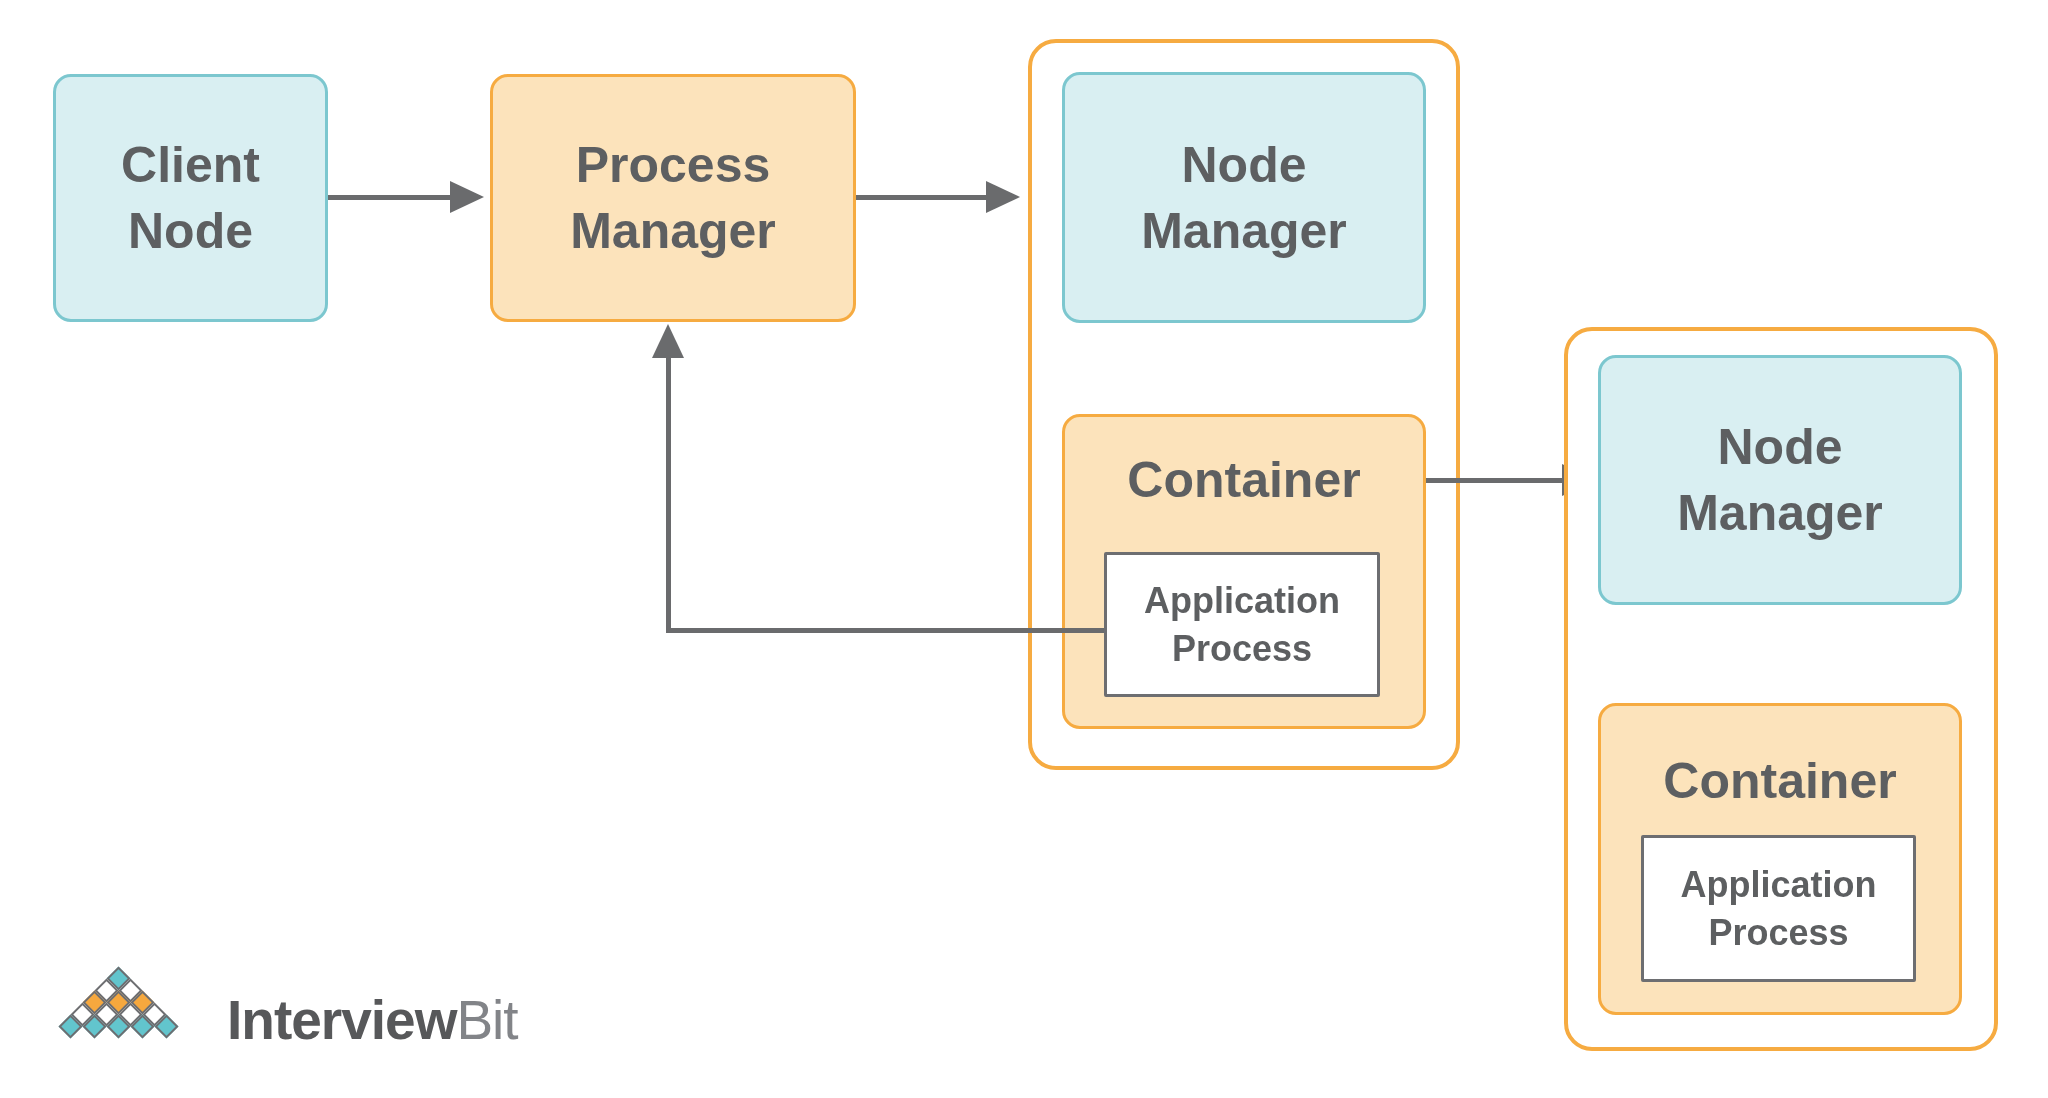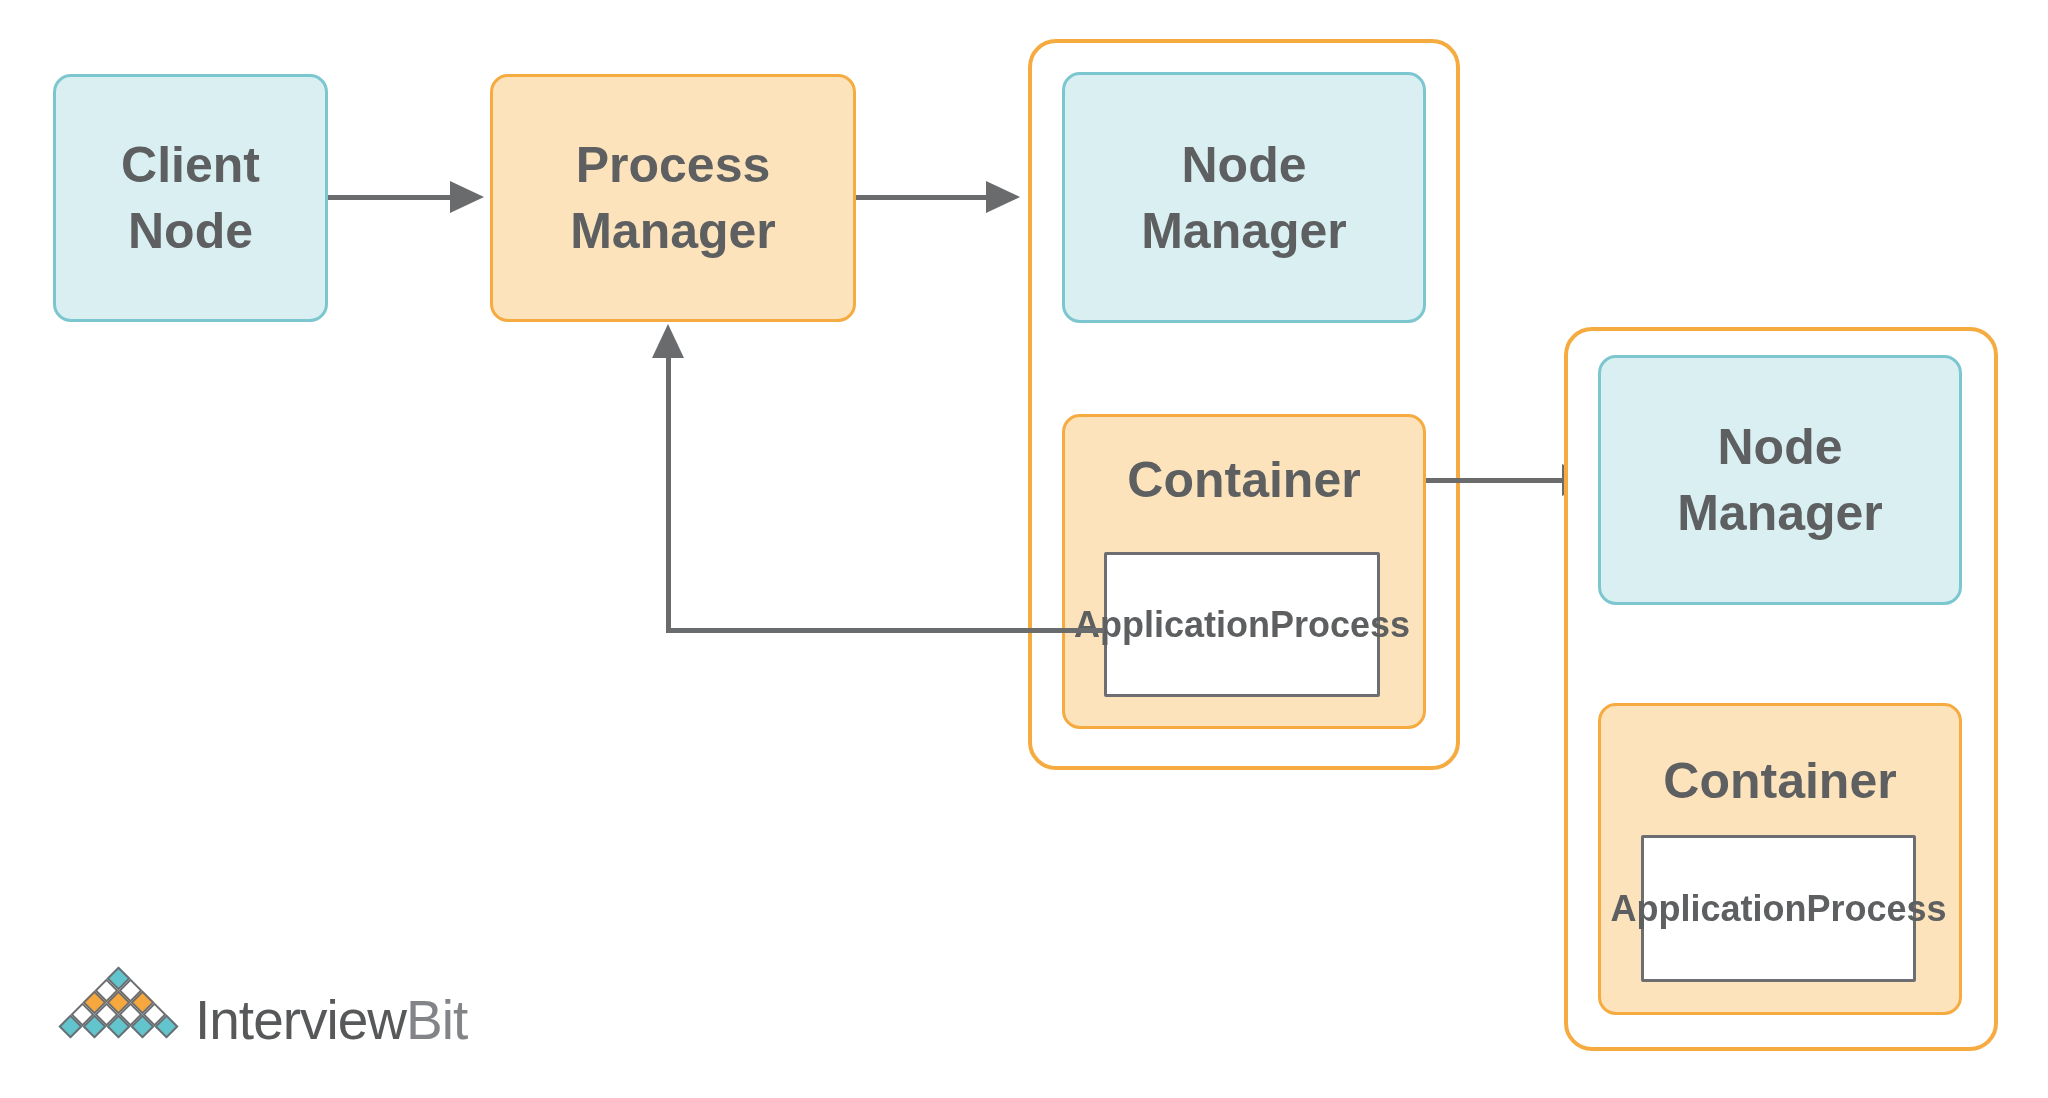--- a/index.html
+++ b/index.html
@@ -25,40 +25,40 @@
   .group{
     position:absolute;background:#ffffff;border:4px solid var(--orange-border);border-radius:28px;
   }
   .container-box{
     position:absolute;background:var(--orange-fill);border:3px solid var(--orange-border);border-radius:18px;
     color:var(--text-gray);font-weight:700;font-size:50px;text-align:center;
   }
   .container-label{display:block;margin-top:34px;}
   .app-box{
     position:absolute;background:#ffffff;border:3px solid var(--gray-border);border-radius:2px;
-    display:flex;flex-direction:row;align-items:center;justify-content:center;
+    display:flex;flex-direction:column;align-items:center;justify-content:center;
     color:var(--text-gray);font-weight:700;font-size:36px;line-height:48px;text-align:center;
   }
   .line{display:block;}
   .shaft-h{position:absolute;height:5px;background:var(--gray-arrow);}
   .shaft-v{position:absolute;width:5px;background:var(--gray-arrow);}
   .head-right{position:absolute;width:0;height:0;
     border-top:16px solid transparent;border-bottom:16px solid transparent;
     border-left:34px solid var(--gray-arrow);}
   .head-up{position:absolute;width:0;height:0;
     border-left:16px solid transparent;border-right:16px solid transparent;
     border-bottom:34px solid var(--gray-arrow);}
   .logo{position:absolute;left:0;top:0;width:100%;height:100%;pointer-events:none;}
   .diamond{position:absolute;width:17px;height:17px;border:2px solid var(--gray-border);
     transform:rotate(45deg);background:#ffffff;}
   .diamond.teal-d{background:var(--logo-teal);}
   .diamond.orange-d{background:var(--logo-orange);}
   .diamond.white-d{background:#ffffff;}
   .logo-text{position:absolute;left:195px;top:988px;font-size:55px;letter-spacing:-1px;white-space:nowrap;}
-  .logo-part1{font-weight:400;color:var(--logo-dark);}
+  .logo-part1{font-weight:700;color:var(--logo-dark);margin-left:32px;}
   .logo-part2{font-weight:400;color:var(--logo-light);}
 </style>
 </head>
 <body>
 
 <div class="canvas">
 
   <div class="node teal" style="left:53px;top:74px;width:275px;height:248px;">
     <span class="line">Client</span>
     <span class="line">Node</span>

